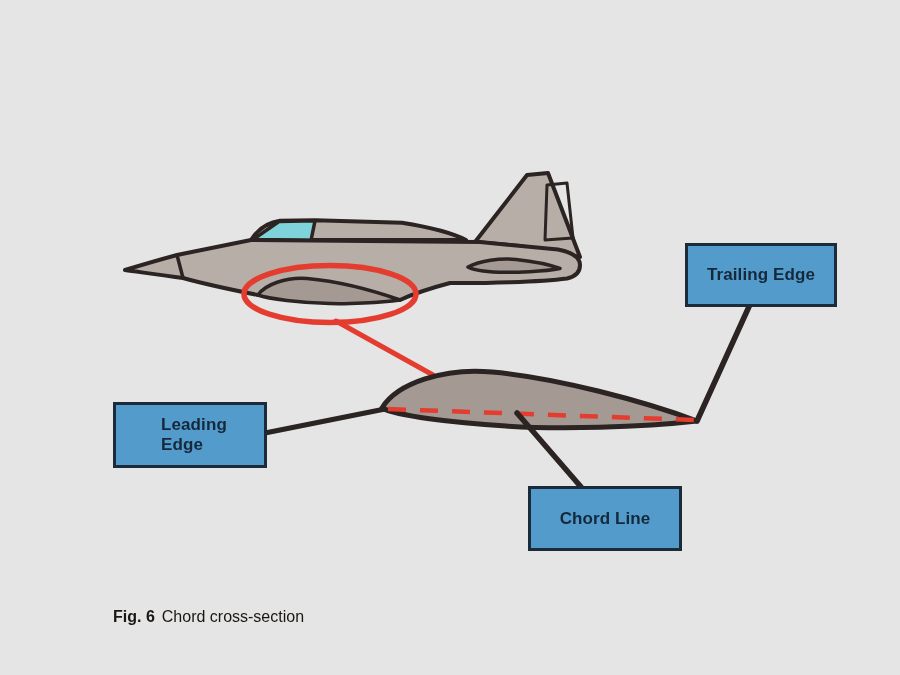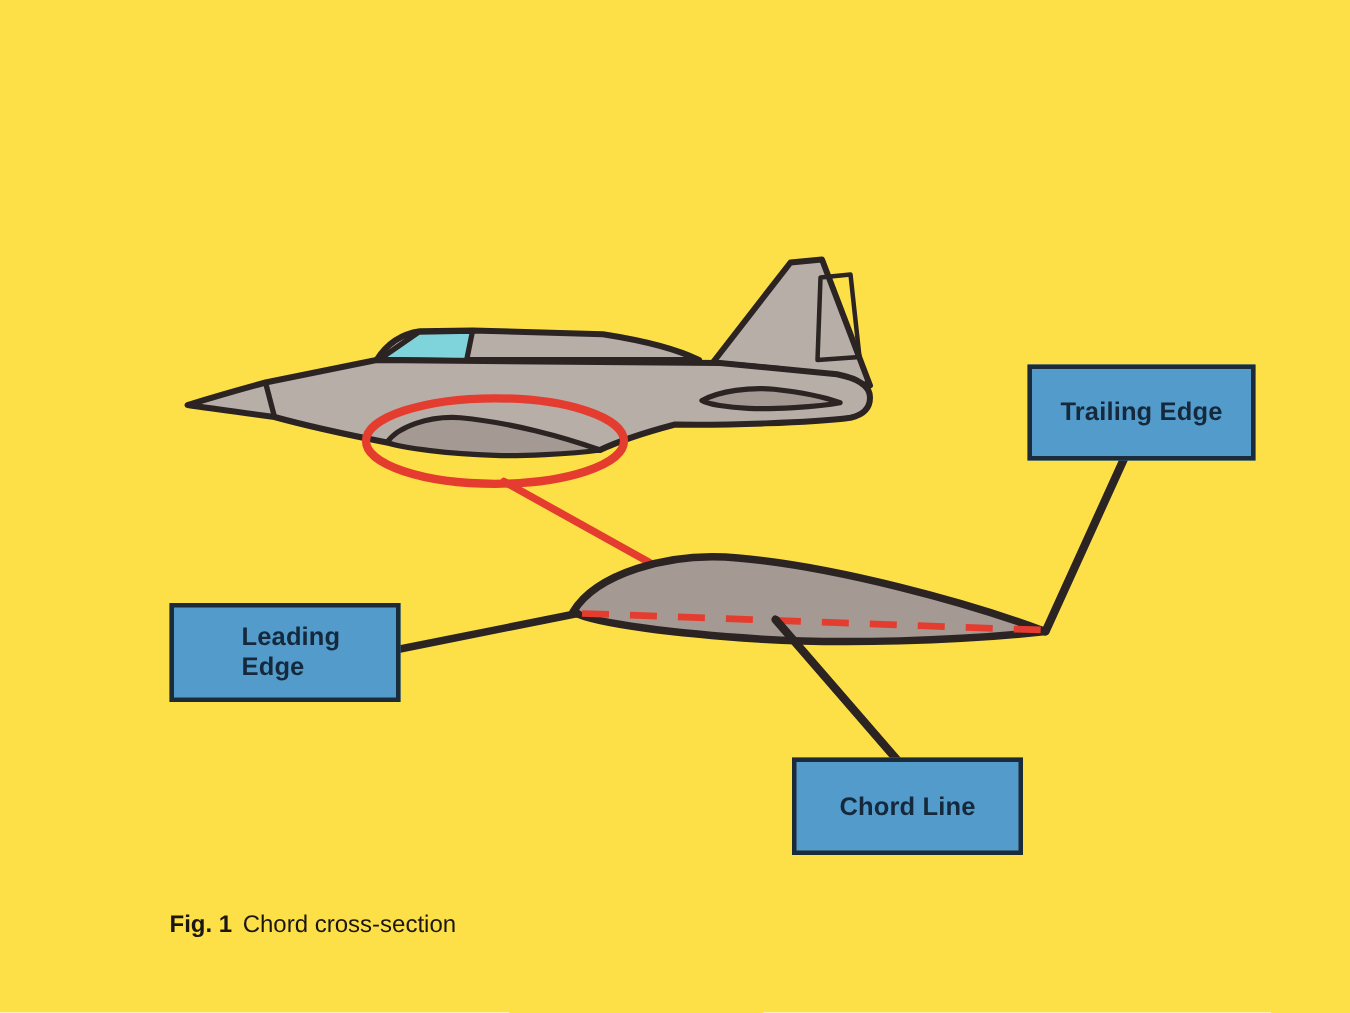--- a/index.html
+++ b/index.html
@@ -5,21 +5,21 @@
   html, body {
     margin: 0;
     padding: 0;
     background: #ffffff;
     font-family: "Liberation Sans", sans-serif;
   }
   .stage {
     position: relative;
     width: 900px;
     height: 675px;
-    background: #fde047;
+    background: #e5e5e5;
     overflow: hidden;
   }
   .stage svg {
     position: absolute;
     left: 0;
     top: 0;
   }
   .callout {
     position: absolute;
     background: #539bca;
@@ -28,21 +28,21 @@
     display: flex;
     align-items: center;
     justify-content: center;
     color: #15283c;
     font-weight: bold;
     font-size: 17px;
     letter-spacing: 0.1px;
   }
   .callout-trailing { left: 685px; top: 243px; width: 152px; height: 64px; }
   .callout-leading  { left: 113px; top: 402px; width: 154px; height: 66px; padding-left: 45px; }
-  .callout-chord    { left: 528px; top: 505px; width: 154px; height: 65px; }
+  .callout-chord    { left: 528px; top: 486px; width: 154px; height: 65px; }
   .caption {
     position: absolute;
     left: 113px;
     top: 608px;
     font-size: 16px;
     color: #1a1713;
   }
   .caption .fig {
     font-weight: bold;
     margin-right: 7px;
@@ -102,16 +102,16 @@
     <span>Trailing Edge</span>
   </div>
   <div class="callout callout-leading">
     <span>Leading Edge</span>
   </div>
   <div class="callout callout-chord">
     <span>Chord Line</span>
   </div>
 
   <div class="caption">
-    <span class="fig">Fig. 1</span><span>Chord cross-section</span>
+    <span class="fig">Fig. 6</span><span>Chord cross-section</span>
   </div>
 
 </div>
 
 </body></html>

